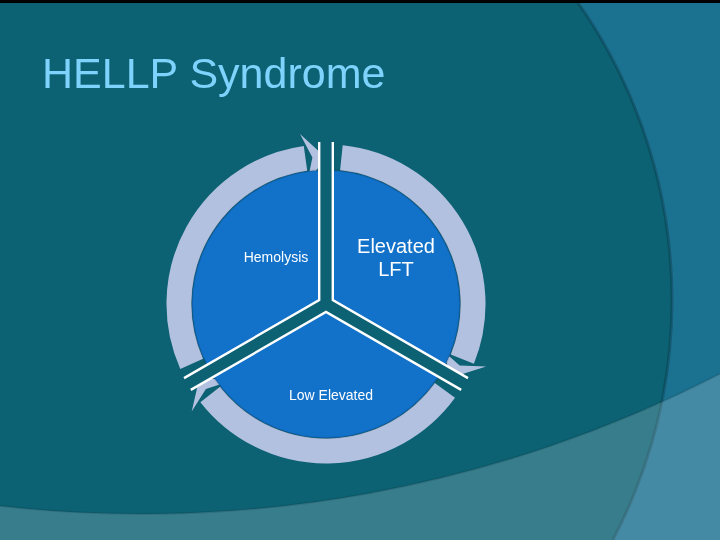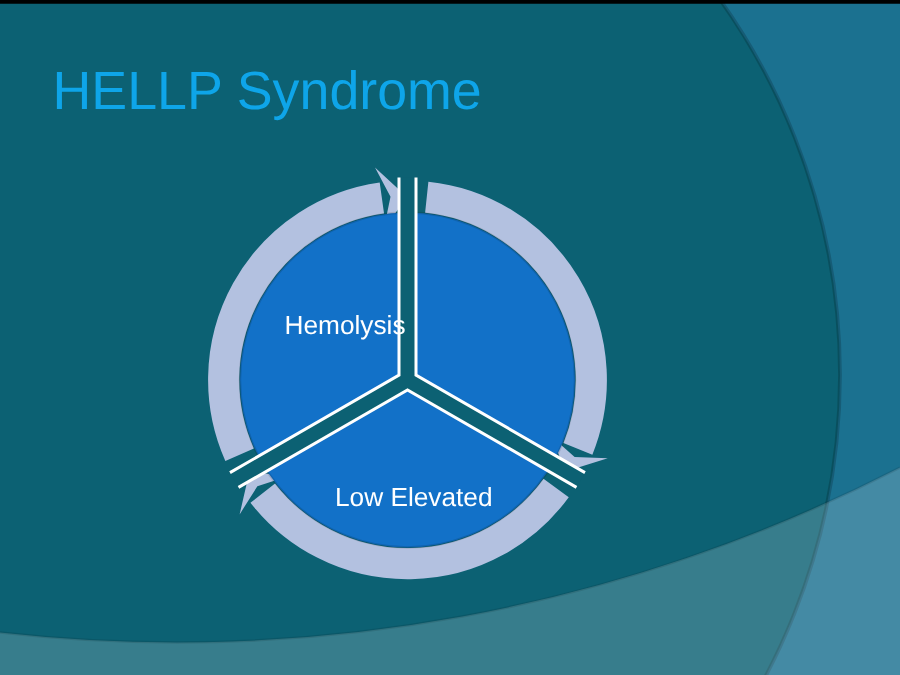--- a/index.html
+++ b/index.html
@@ -9,28 +9,28 @@
     overflow:hidden;
     font-family:"Liberation Sans","DejaVu Sans",sans-serif;
   }
   .bg-svg,.diagram-svg{position:absolute;left:0;top:0;width:720px;height:540px;}
   .bg-svg{z-index:0;}
   .diagram-svg{z-index:1;}
   .slide-title{
     position:absolute;z-index:3;
     left:42px;top:50px;width:600px;
     font-size:43px;line-height:1.1;font-weight:400;
-    color:#0ea5e9;
+    color:#7dd3fc;
     white-space:nowrap;
   }
   .seg-label{
     position:absolute;z-index:2;
     color:#ffffff;
     text-align:center;
-    font-size:21px;line-height:1.15;
+    font-size:14px;line-height:1.15;
   }
   .label-hemolysis{left:196px;top:249px;width:160px;}
   .label-elevated{left:346px;top:235px;width:100px;font-size:20px;}
   .label-lowplatelet{left:251px;top:387px;width:160px;}
 </style>
 </head>
 <body>
 
 <div class="slide">
 
@@ -62,15 +62,16 @@
     <g fill="none" stroke-width="2.4" stroke-linejoin="miter">
       <polyline points="332.8,142 332.8,300.1 468.0,378.1" fill="none" stroke="#ffffff"></polyline>
       <polyline points="461.2,389.9 326,311.9 190.8,389.9" fill="none" stroke="#ffffff"></polyline>
       <polyline points="184.0,378.1 319.2,300.1 319.2,142" fill="none" stroke="#ffffff"></polyline>
     </g>
   </svg>
 
   <div class="slide-title">HELLP Syndrome</div>
 
   <div class="seg-label label-hemolysis">Hemolysis</div>
+  <div class="seg-label label-elevated">Elevated LFT</div>
   <div class="seg-label label-lowplatelet">Low Elevated</div>
 
 </div>
 
 </body></html>

